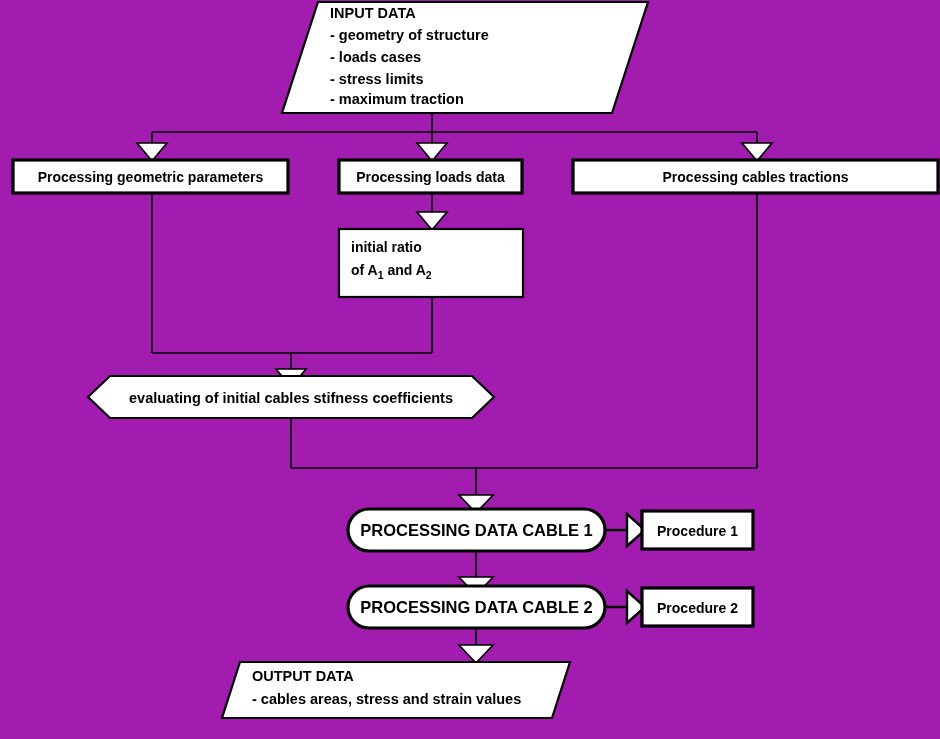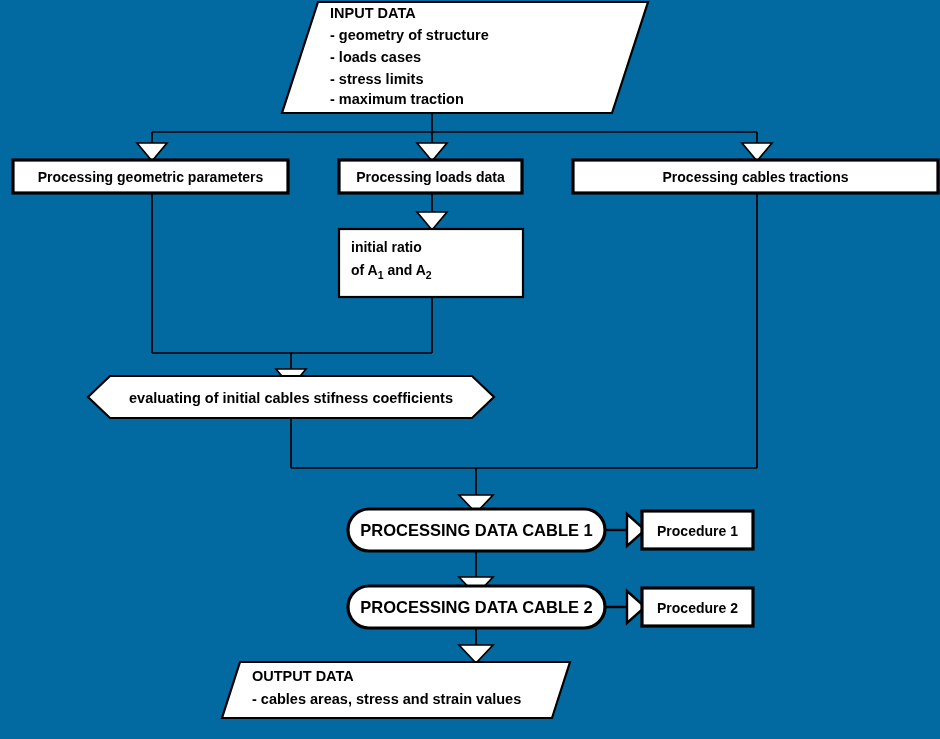--- a/index.html
+++ b/index.html
@@ -1,18 +1,18 @@
 <!DOCTYPE html>
 <html><head>
 <meta charset="utf-8">
 <style>
   html,body{margin:0;padding:0;background:#ffffff;}
   body{width:940px;height:739px;overflow:hidden;
        font-family:"Liberation Sans",sans-serif;}
-  #diagram-root{position:relative;width:940px;height:739px;background:#0369a1;}
+  #diagram-root{position:relative;width:940px;height:739px;background:#a21caf;}
   svg.flow{position:absolute;left:0;top:0;width:940px;height:739px;}
   .shape{fill:#ffffff;stroke:#000000;}
   .shape-med{stroke-width:2.2;}
   .shape-thick{stroke-width:3.2;}
   .conn{stroke:#000000;stroke-width:1.7;fill:none;}
   .conn-thick{stroke:#000000;stroke-width:2.4;fill:none;}
   .arrowhead{fill:#ffffff;stroke:#000000;stroke-width:1.7;stroke-linejoin:miter;}
   .arrowhead-thick{fill:#ffffff;stroke:#000000;stroke-width:2.4;stroke-linejoin:miter;}
   text{font-family:"Liberation Sans",sans-serif;font-weight:bold;fill:#000;}
   .t-io{font-size:14.5px;}

